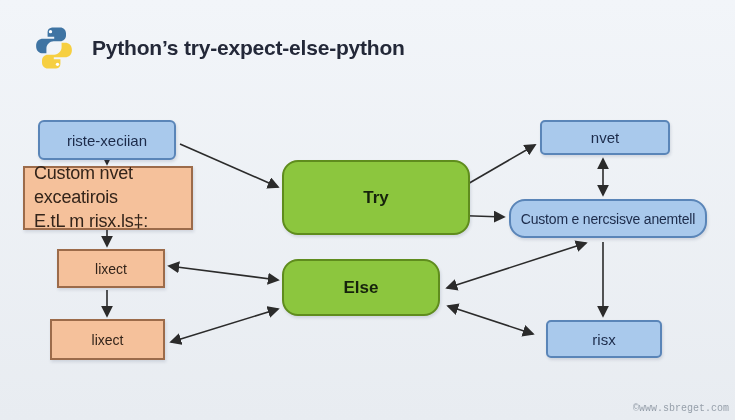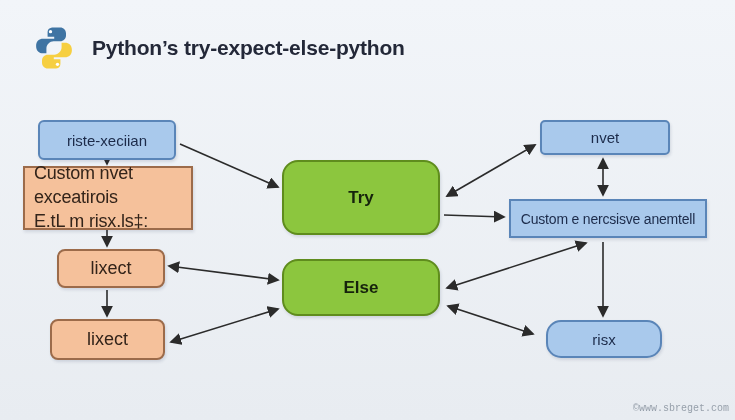--- a/index.html
+++ b/index.html
@@ -23,41 +23,41 @@
     position:absolute;box-sizing:border-box;
     display:flex;align-items:center;justify-content:center;
     text-align:center;
     box-shadow:1px 2px 3px rgba(40,60,90,0.14);
   }
   .node-blue{
     background:#a9c9ec;border:2px solid #5a85b8;border-radius:6px;
     color:#1c2b4a;font-size:15px;
   }
   .node-orange{
-    background:#f5c19b;border:2px solid #9c6b4a;border-radius:8px;
-    color:#33241a;font-size:18px;justify-content:center;
+    background:#f5c19b;border:2px solid #9c6b4a;border-radius:0;
+    color:#33241a;font-size:14px;justify-content:center;
   }
   .node-green{
     background:#8cc63e;border:2px solid #5f8c1d;border-radius:16px;
     color:#16230c;font-size:17px;font-weight:bold;
   }
   .node-raise{left:38px;top:120px;width:138px;height:40px;}
   .node-custom-big{
     left:23px;top:166px;width:170px;height:64px;border-radius:0;
     flex-direction:column;align-items:flex-start;justify-content:center;
     padding-left:9px;font-size:18px;line-height:1.32;text-align:left;
     letter-spacing:-0.2px;
   }
   .node-except-upper{left:57px;top:249px;width:108px;height:39px;}
   .node-except-lower{left:50px;top:319px;width:115px;height:41px;}
-  .node-try{left:282px;top:160px;width:158px;height:75px;}
+  .node-try{left:282px;top:160px;width:188px;height:75px;}
   .node-else{left:282px;top:259px;width:158px;height:57px;align-items:center;}
   .node-exect{left:540px;top:120px;width:130px;height:35px;border-radius:5px;}
-  .node-custom-r{left:509px;top:199px;width:198px;height:39px;border-radius:0;font-size:14px;letter-spacing:-0.2px;}
-  .node-risx{left:546px;top:320px;width:116px;height:38px;border-radius:15px;}
+  .node-custom-r{left:509px;top:199px;width:198px;height:39px;border-radius:16px;font-size:14px;letter-spacing:-0.2px;}
+  .node-risx{left:546px;top:320px;width:116px;height:38px;border-radius:5px;}
   .watermark{
     position:absolute;right:6px;bottom:6px;
     font-size:10px;color:#97a0ab;font-family:Liberation Mono, monospace;
   }
 </style>
 </head>
 <body>
 
 <div class="canvas">
 

